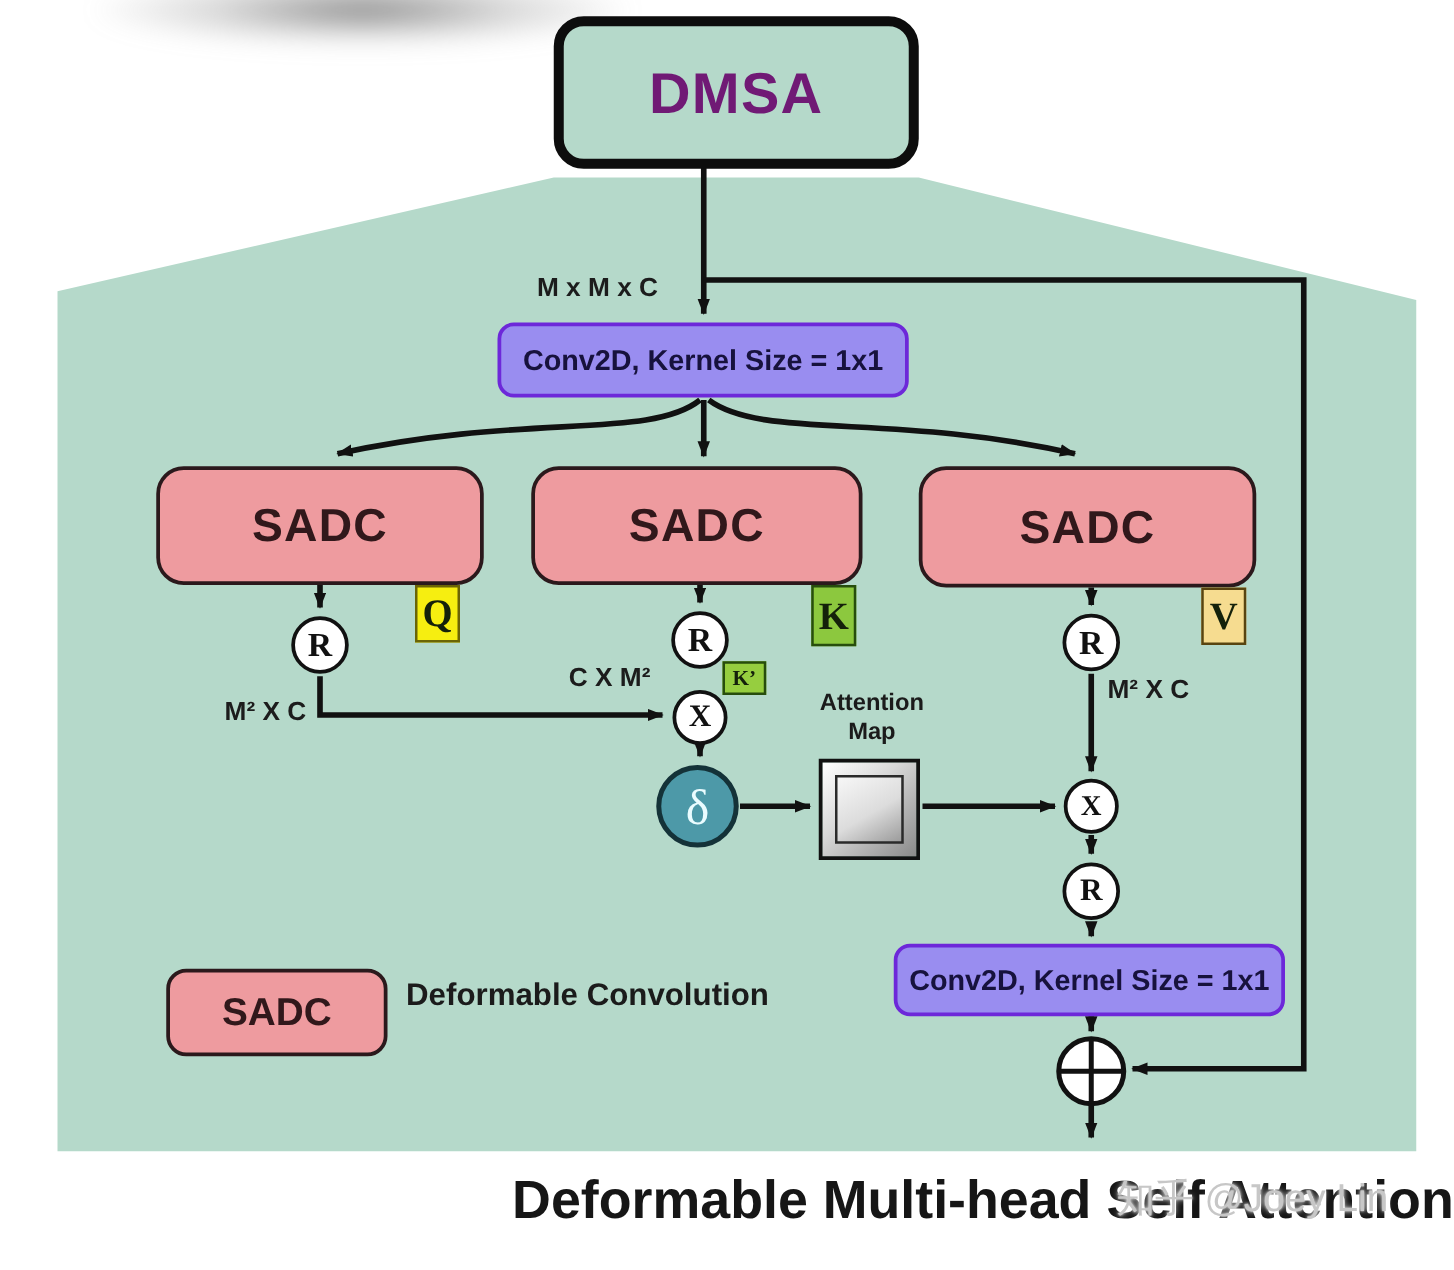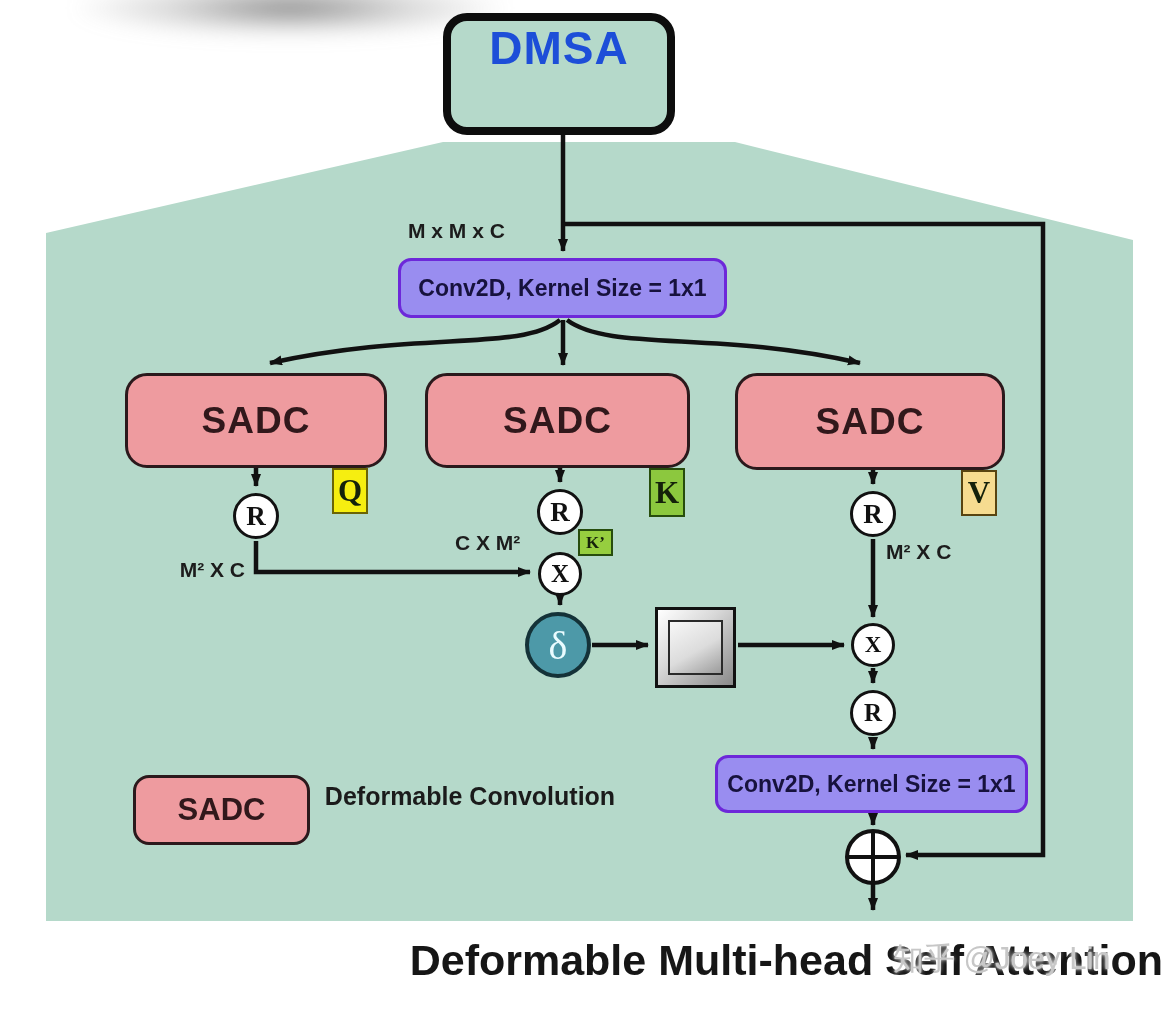--- a/index.html
+++ b/index.html
@@ -1,23 +1,23 @@
 <!DOCTYPE html>
 <html><head>
 <meta charset="utf-8">
 <style>
   html,body{margin:0;padding:0;background:#ffffff;}
   .canvas{position:relative;width:1163px;height:1016px;background:#ffffff;overflow:hidden;
           font-family:"Liberation Sans",sans-serif;}
   .abs{position:absolute;}
   svg.layer{position:absolute;left:0;top:0;}
   
-  .dmsa-box{left:443px;top:13px;width:232px;height:122px;background:#b5d9ca;border:8px solid #0d0d0d;
-    border-radius:24px;display:flex;align-items:flex-start;justify-content:center;
-    font-size:46px;font-weight:bold;color:#1d4ed8;box-sizing:border-box;letter-spacing:1px;}
+  .dmsa-box{left:443px;top:13px;width:292px;height:122px;background:#b5d9ca;border:8px solid #0d0d0d;
+    border-radius:24px;display:flex;align-items:center;justify-content:center;
+    font-size:46px;font-weight:bold;color:#701a75;box-sizing:border-box;letter-spacing:1px;}
   .conv-box{background:#998df0;border:3px solid #6d28d9;border-radius:13px;box-sizing:border-box;
     display:flex;align-items:center;justify-content:center;font-weight:bold;color:#17123d;font-size:23px;}
   .sadc-box{background:#ee9b9f;border:3px solid #2b191c;border-radius:22px;box-sizing:border-box;
     display:flex;align-items:center;justify-content:center;font-weight:bold;color:#31181b;font-size:37px;letter-spacing:1px;}
   .tag{box-sizing:border-box;display:flex;align-items:center;justify-content:center;
     font-family:"Liberation Serif",serif;font-weight:bold;color:#14210a;}
   .node{border-radius:50%;background:#ffffff;border:3px solid #111;box-sizing:border-box;
     display:flex;align-items:center;justify-content:center;
     font-family:"Liberation Serif",serif;font-weight:bold;color:#111;}
   .dim{font-weight:bold;color:#1c1c1c;font-size:21px;white-space:nowrap;}
@@ -89,21 +89,21 @@
       <path d="M873,831 L873,883 M847,857 L899,857" fill="none"></path>
     </g>
   </svg>
 
   <div class="abs smudge"></div>
 
   <div class="abs dmsa-box">
       <span>DMSA</span>
     </div>
 
-  <div class="abs dim" style="left:408px;top:219px;width:140px;text-align:left;">M x M x C</div>
+  <div class="abs dim" style="left:408px;top:219px;width:140px;text-align:center;">M x M x C</div>
 
   <div class="abs conv-box" style="left:398px;top:258px;width:329px;height:60px;">Conv2D, Kernel Size = 1x1</div>
 
   <div class="abs sadc-box" style="left:125px;top:373px;width:262px;height:95px;">SADC</div>
   <div class="abs sadc-box" style="left:425px;top:373px;width:265px;height:95px;">SADC</div>
   <div class="abs sadc-box" style="left:735px;top:373px;width:270px;height:97px;">SADC</div>
 
   <div class="abs tag" style="left:332px;top:468px;width:36px;height:46px;background:#f6ee10;border:2px solid #6b6405;font-size:31px;">Q</div>
   <div class="abs tag" style="left:649px;top:468px;width:36px;height:49px;background:#8cc83e;border:2px solid #274d0d;font-size:31px;">K</div>
   <div class="abs tag" style="left:961px;top:470px;width:36px;height:46px;background:#f6dc90;border:2px solid #584410;font-size:31px;">V</div>
@@ -117,20 +117,24 @@
 
   <div class="abs node" style="left:538px;top:552px;width:44px;height:44px;font-size:25px;">X</div>
   <div class="abs node" style="left:851px;top:623px;width:44px;height:44px;font-size:23px;">X</div>
 
   <div class="abs dim" style="left:150px;top:558px;width:95px;text-align:right;">M² X C</div>
   <div class="abs dim" style="left:455px;top:531px;width:90px;text-align:left;">C X M²</div>
   <div class="abs dim" style="left:886px;top:540px;width:110px;text-align:left;">M² X C</div>
 
   <div class="abs softmax" style="left:525px;top:612px;width:66px;height:66px;">δ</div>
 
+  <div class="abs attmap-label">
+    <div>Attention</div>
+    <div>Map</div>
+  </div>
   <div class="abs attmap-outer">
     <div class="attmap-inner"></div>
   </div>
 
   <div class="abs conv-box" style="left:715px;top:755px;width:313px;height:58px;">Conv2D, Kernel Size = 1x1</div>
 
   <div class="abs legend-box">SADC</div>
   <div class="abs legend-text">
     <div>Deformable Convolution</div>
   </div>

